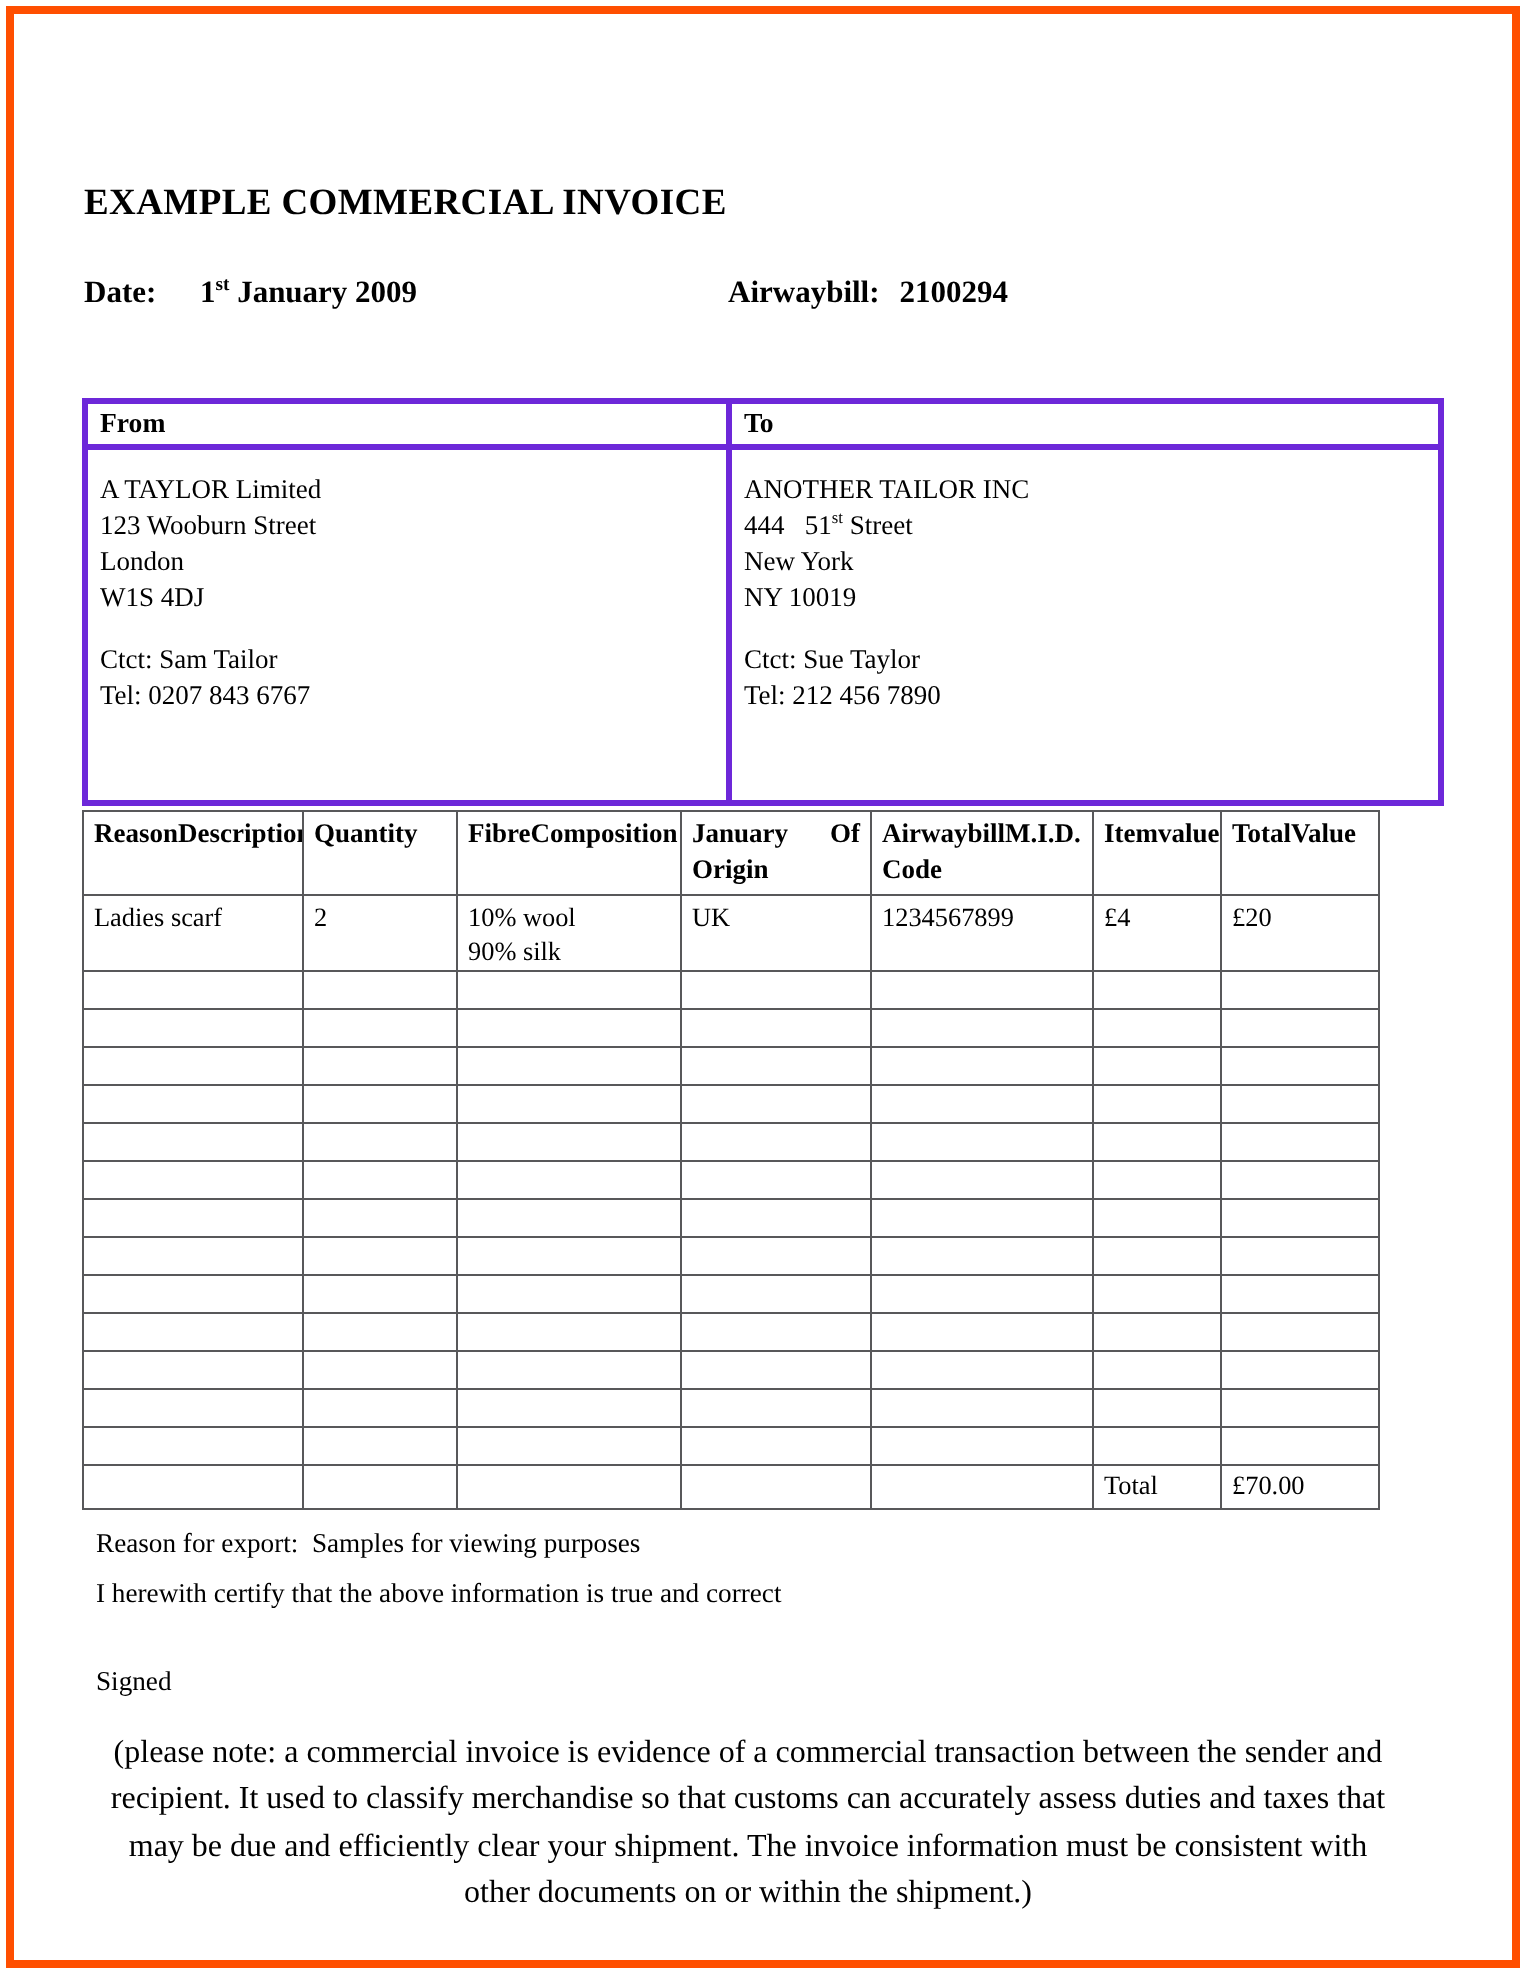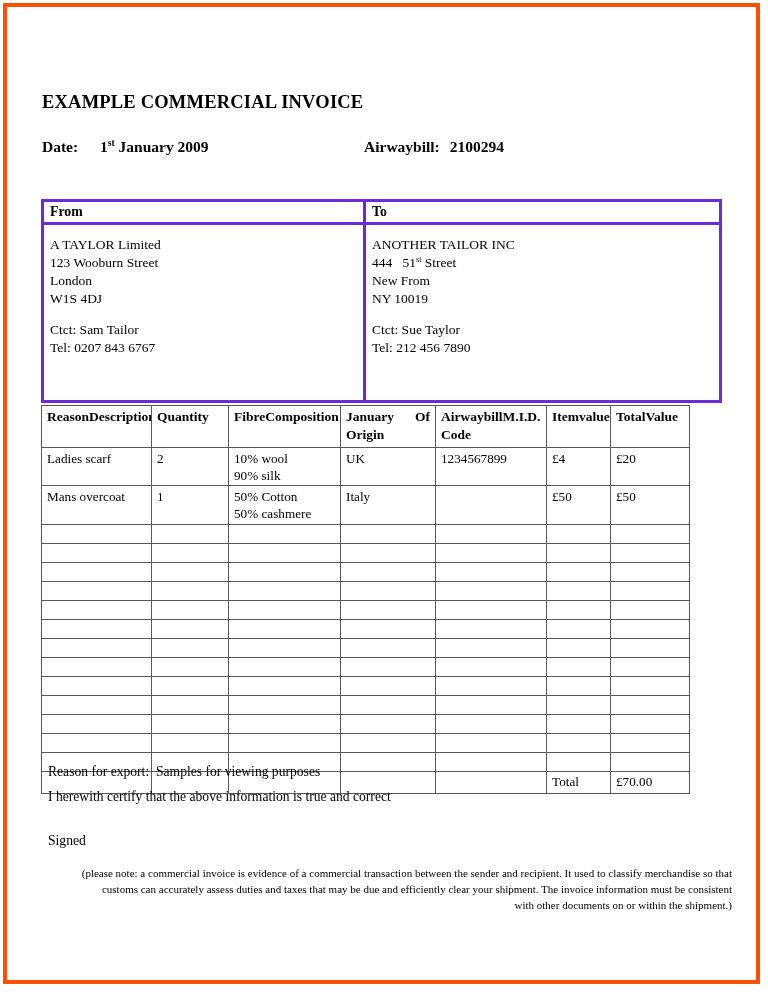--- a/index.html
+++ b/index.html
@@ -164,24 +164,23 @@
     white-space: pre;
   }
   .foot-1 { top: 763px; }
   .foot-2 { top: 788px; }
   .foot-3 { top: 832px; }
   .note {
     position: absolute;
     left: 48px;
     top: 865px;
     width: 652px;
-    font-size: 11px;
+    font-size: 16px;
     line-height: 1.46;
-    text-align: right;
-    margin-left: 32px;
+    text-align: center;
   }
 </style>
 </head>
 <body>
 
 <div id="sheet">
 
   <div class="doc-title">EXAMPLE COMMERCIAL INVOICE</div>
 
   <div class="meta-row">
@@ -201,21 +200,21 @@
         <span class="addr-line">123 Wooburn Street</span>
         <span class="addr-line">London</span>
         <span class="addr-line">W1S 4DJ</span>
         <span class="addr-gap"></span>
         <span class="addr-line">Ctct: Sam Tailor</span>
         <span class="addr-line">Tel: 0207 843 6767</span>
       </td>
       <td>
         <span class="addr-line">ANOTHER TAILOR INC</span>
         <span class="addr-line"><span>444   51</span><sup>st</sup><span> Street</span></span>
-        <span class="addr-line">New From</span>
+        <span class="addr-line">New York</span>
         <span class="addr-line">NY 10019</span>
         <span class="addr-gap"></span>
         <span class="addr-line">Ctct: Sue Taylor</span>
         <span class="addr-line">Tel: 212 456 7890</span>
       </td>
     </tr>
   </tbody>
     </table>
 
   <table class="goods">
@@ -260,44 +259,20 @@
           <td class="data">
             <span class="cell-line">1234567899</span>
           </td>
           <td class="data">
             <span class="cell-line">£4</span>
           </td>
           <td class="data">
             <span class="cell-line">£20</span>
           </td>
         </tr>
-        <tr>
-          <td class="data">
-            <span class="cell-line">Mans overcoat</span>
-          </td>
-          <td class="data">
-            <span class="cell-line">1</span>
-          </td>
-          <td class="data">
-            <span class="cell-line">50% Cotton</span>
-            <span class="cell-line">50% cashmere</span>
-          </td>
-          <td class="data">
-            <span class="cell-line">Italy</span>
-          </td>
-          <td class="data">
-            <span class="cell-line"></span>
-          </td>
-          <td class="data">
-            <span class="cell-line">£50</span>
-          </td>
-          <td class="data">
-            <span class="cell-line">£50</span>
-          </td>
-        </tr>
         <tr class="blank">
           <td>&nbsp;</td>
           <td>&nbsp;</td>
           <td>&nbsp;</td>
           <td>&nbsp;</td>
           <td>&nbsp;</td>
           <td>&nbsp;</td>
           <td>&nbsp;</td>
         </tr>
         <tr class="blank">

